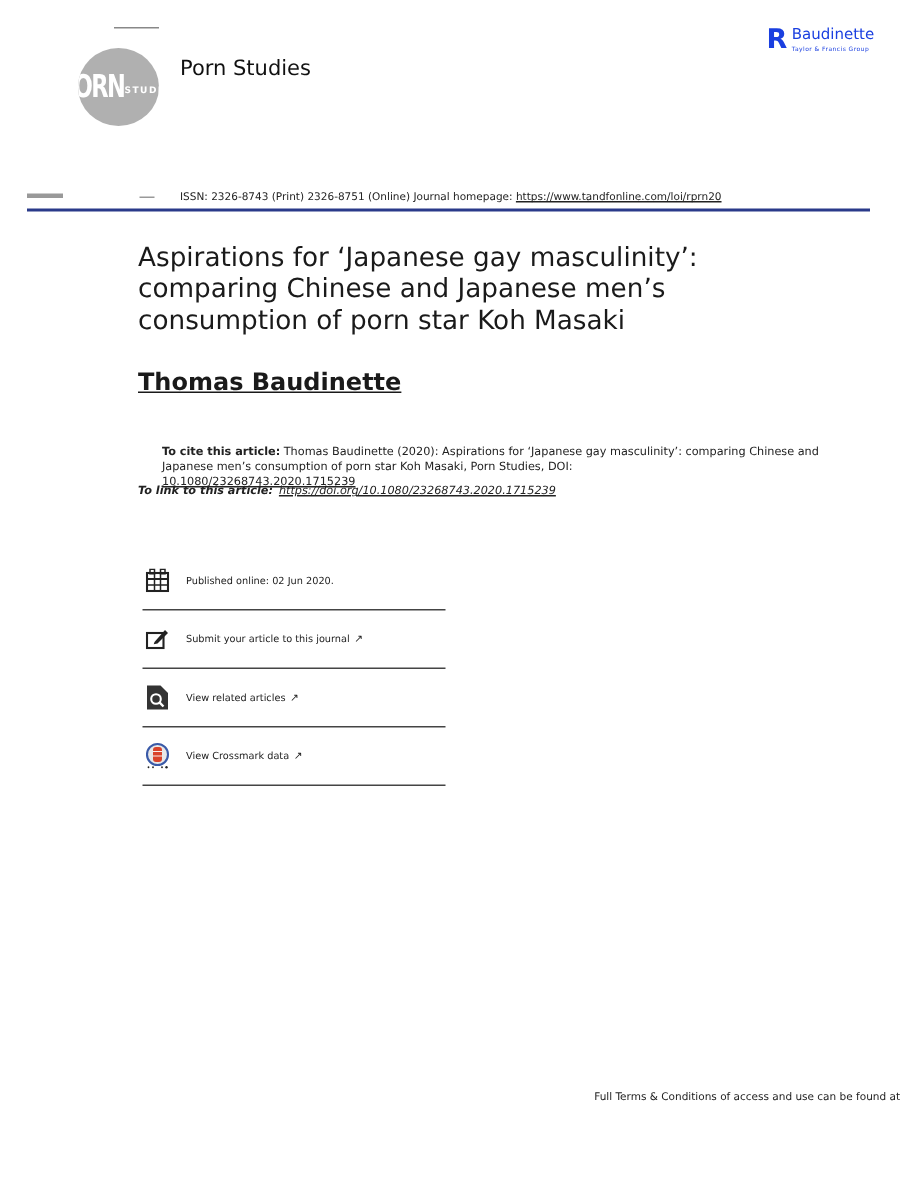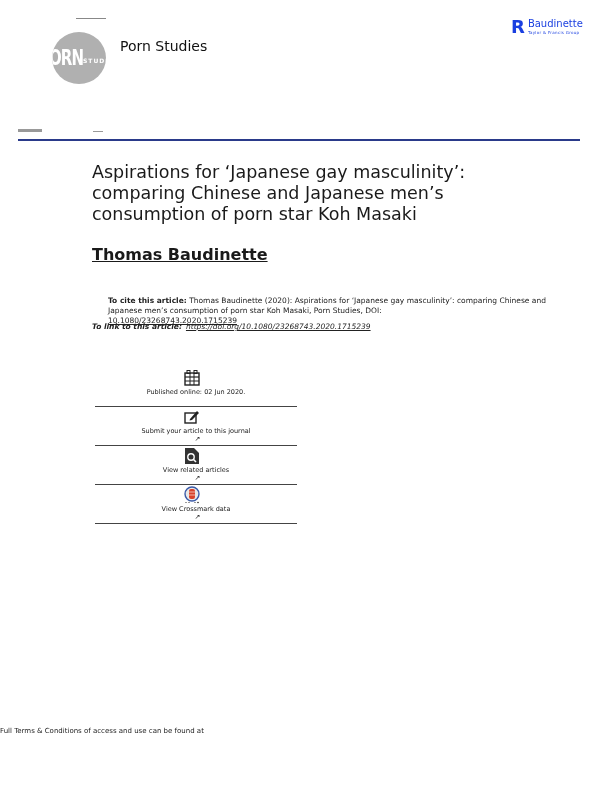--- a/index.html
+++ b/index.html
@@ -27,26 +27,26 @@
   .author { position:absolute; left:92px; top:245px; font-size:16px; font-weight:bold; color:#1a1a1a;text-decoration:underline; }
 
   .cite { position:absolute; left:108px; top:280px; width:460px; font-size:7.5px; line-height:10px; color:#222;margin-top:16px; }
   .cite b { font-weight:bold; }
   .cite a { color:#222; text-decoration:underline; }
   .link-row { position:absolute; left:92px; top:322px; font-size:7.5px; color:#222; white-space:nowrap;font-style:italic; }
   .link-row b { font-weight:bold; }
   .link-row a { color:#222; text-decoration:underline; margin-left:4px; }
 
   .boxes { position:absolute; left:95px; top:368px; width:202px; }
-  .box-item { display:flex; align-items:center; height:38px; border-bottom:1.5px solid #444; font-size:6.5px; color:#222;flex-direction:column; }
+  .box-item { display:flex; align-items:center; height:38px; border-bottom:1.5px solid #444; font-size:6.5px; color:#222; }
   .box-item:first-child { height:38px; }
   .box-item .ico { width:20px; height:20px; margin-right:9px; display:flex; align-items:center; justify-content:center; }
   .ext { margin-left:3px; font-size:7px; }
 
-  .footer { position:absolute; left:0; top:726px; width:600px; text-align:left; font-size:7px; line-height:10px; color:#222; }
+  .footer { position:absolute; left:0; top:726px; width:600px; text-align:right; font-size:7px; line-height:10px; color:#222; }
 </style>
 </head>
 <body>
 
 <div class="tiny-top"></div>
 
 <div class="logo-circle">
   <div class="l1">PORN</div>
   <div class="l2">STUDIES</div>
 </div>
@@ -56,20 +56,21 @@
   <span class="r-glyph">R</span>
   <div>
     <div class="r-name">Baudinette</div>
     <div class="r-sub">Taylor &amp; Francis Group</div>
   </div>
 </div>
 
 <div class="issn-row">
   <div class="mini-logo"></div>
   <div class="mini-dash"></div>
+  <div class="issn-text"><span>ISSN: 2326-8743 (Print) 2326-8751 (Online) Journal homepage: </span><a>https://www.tandfonline.com/loi/rprn20</a></div>
 </div>
 <div class="issn-rule"></div>
 
 <div class="article-title">Aspirations for ‘Japanese gay masculinity’: comparing Chinese and Japanese men’s consumption of porn star Koh Masaki</div>
 <div class="author">Thomas Baudinette</div>
 
 <div class="cite"><b>To cite this article:</b><span> Thomas Baudinette (2020): Aspirations for ‘Japanese gay masculinity’: comparing Chinese and Japanese men’s consumption of porn star Koh Masaki, Porn Studies, DOI: </span><br><a>10.1080/23268743.2020.1715239</a></div>
 <div class="link-row"><b>To link to this article:</b><a>https://doi.org/10.1080/23268743.2020.1715239</a></div>
 
 <div class="boxes">

